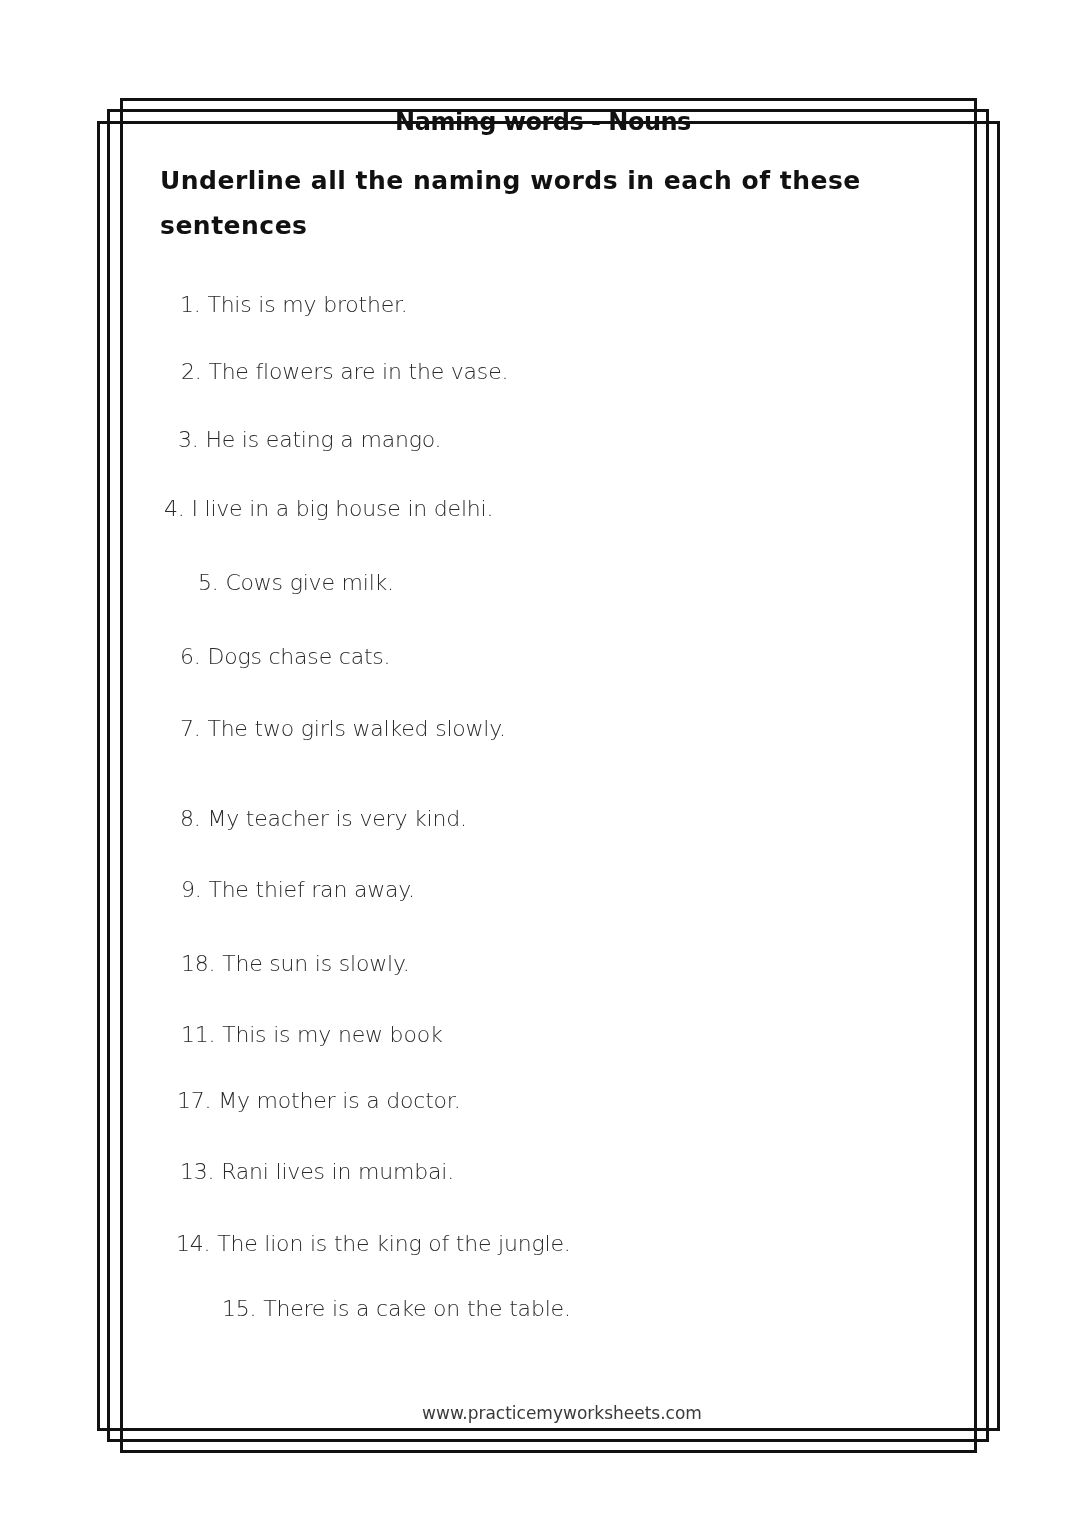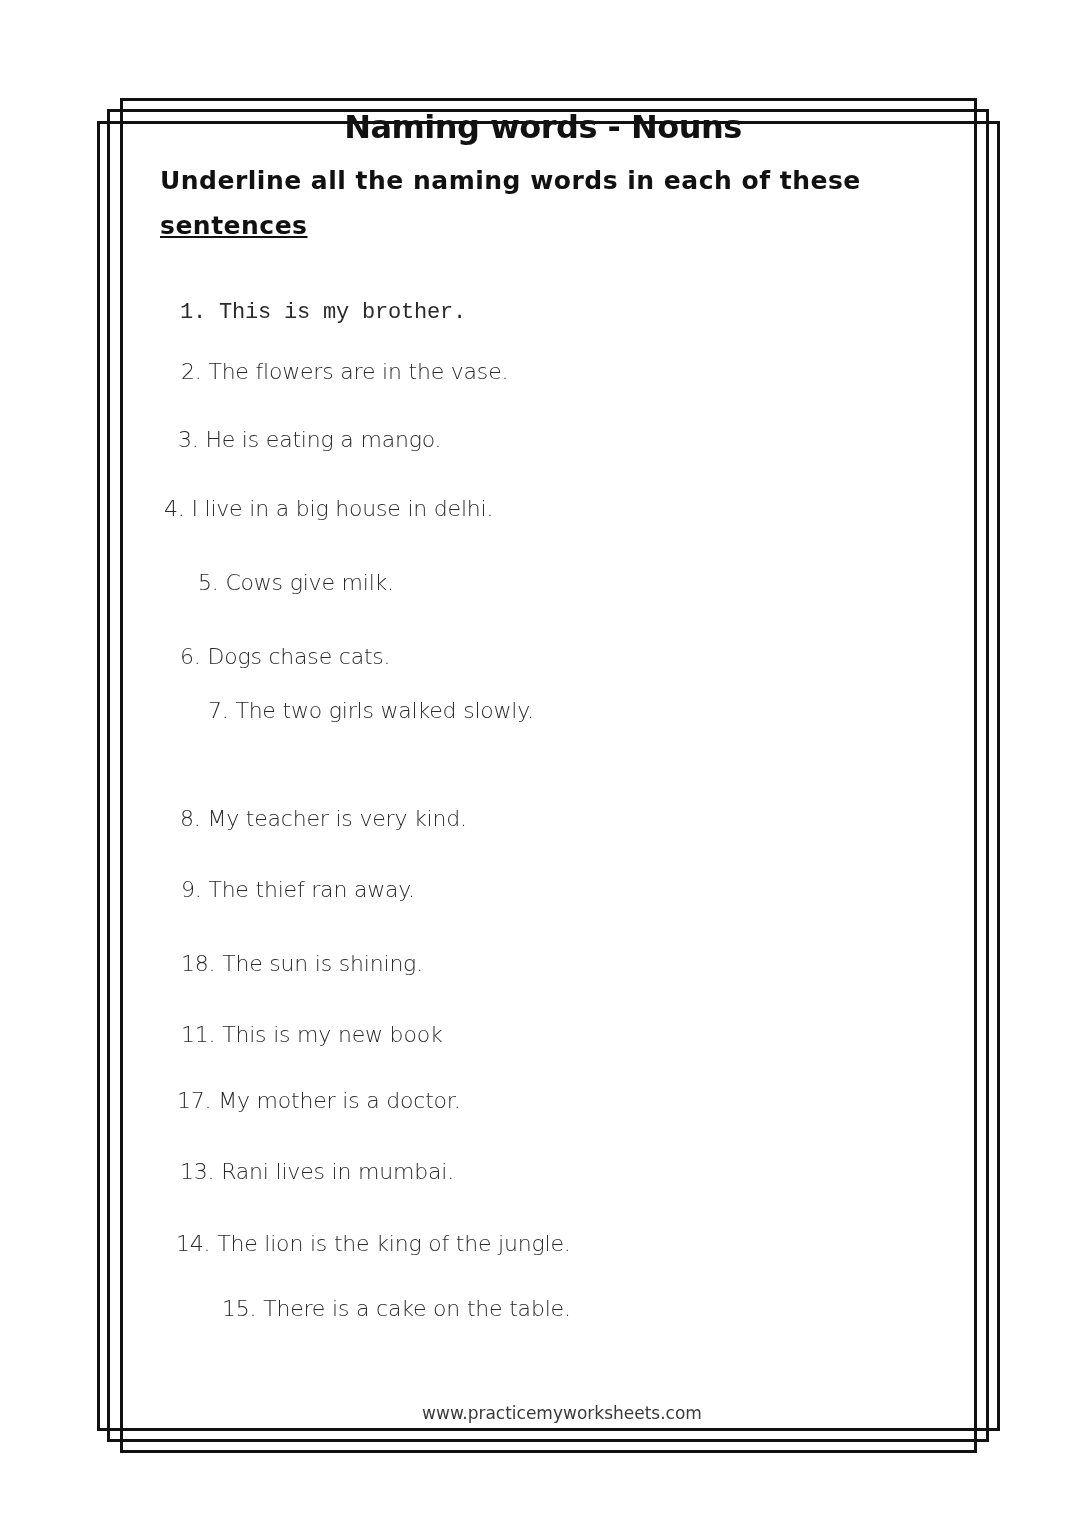--- a/index.html
+++ b/index.html
@@ -1,49 +1,49 @@
 <!DOCTYPE html>
 <html><head>
 <meta charset="utf-8">
 <style>
   html, body { margin: 0; padding: 0; background: #ffffff; }
   body { width: 1086px; height: 1536px; position: relative; overflow: hidden; font-family: "Liberation Sans", sans-serif; color: #1a1a1a; }
   .frame { position: absolute; border: 3px solid #111111; box-sizing: border-box; }
   #frame-a { left: 107px; top: 109px; width: 882px; height: 1333px; }
   #frame-b { left: 97px; top: 121px; width: 903px; height: 1310px; }
   #frame-c { left: 120px; top: 98px; width: 857px; height: 1355px; }
-  .title { position: absolute; left: 0; width: 1086px; top: 108px; text-align: center; font-family: "DejaVu Sans", sans-serif; font-weight: bold; font-size: 32px; color: #111; letter-spacing: -0.5px; }
+  .title { position: absolute; left: 0; width: 1086px; top: 108px; text-align: center; font-family: "DejaVu Sans", sans-serif; font-weight: bold; font-size: 24px; color: #111; letter-spacing: -0.5px; }
   .subtitle { position: absolute; left: 160px; width: 750px; text-align: left; font-family: "DejaVu Sans", sans-serif; font-weight: bold; font-size: 25px; color: #111; letter-spacing: 0.5px; }
   #subtitle-1 { top: 166px; }
-  #subtitle-2 { top: 211px; text-decoration: underline; }
+  #subtitle-2 { top: 211px; }
   .item { position: absolute; font-family: "DejaVu Sans", sans-serif; font-size: 22px; color: #2a2a2a; white-space: nowrap; font-weight: 300; letter-spacing: -0.2px; }
   .footer { position: absolute; top: 1403px; left: 0; width: 1124px; text-align: center; font-family: "DejaVu Sans", sans-serif; font-size: 17px; color: #3a3a3a; }
 </style>
 </head>
 <body>
 
 <div class="frame" id="frame-b"></div>
 <div class="frame" id="frame-c"></div>
 <div class="frame" id="frame-a"></div>
 
 <div class="title">Naming words - Nouns</div>
 <div class="subtitle" id="subtitle-1">Underline all the naming words in each of these</div>
 <div class="subtitle" id="subtitle-2">sentences</div>
 
 <div>
-  <div class="item" style="left:180px; top:300px;font-family:Liberation Mono, monospace;"><span>1.</span> <span>This is my brother.</span></div>
+  <div class="item" style="left:180px; top:292px;"><span>1.</span> <span>This is my brother.</span></div>
   <div class="item" style="left:181px; top:359px;"><span>2.</span> <span>The flowers are in the vase.</span></div>
   <div class="item" style="left:178px; top:427px;"><span>3.</span> <span>He is eating a mango.</span></div>
   <div class="item" style="left:164px; top:496px;"><span>4.</span> <span>I live in a big house in delhi.</span></div>
   <div class="item" style="left:198px; top:570px;"><span>5.</span> <span>Cows give milk.</span></div>
   <div class="item" style="left:180px; top:644px;"><span>6.</span> <span>Dogs chase cats.</span></div>
-  <div class="item" style="left:180px; top:698px;margin-left:28px;"><span>7.</span> <span>The two girls walked slowly.</span></div>
+  <div class="item" style="left:180px; top:716px;"><span>7.</span> <span>The two girls walked slowly.</span></div>
   <div class="item" style="left:180px; top:806px;"><span>8.</span> <span>My teacher is very kind.</span></div>
   <div class="item" style="left:181px; top:877px;"><span>9.</span> <span>The thief ran away.</span></div>
-  <div class="item" style="left:181px; top:951px;"><span>18.</span> <span>The sun is shining.</span></div>
+  <div class="item" style="left:181px; top:951px;"><span>18.</span> <span>The sun is slowly.</span></div>
   <div class="item" style="left:181px; top:1022px;"><span>11.</span> <span>This is my new book</span></div>
   <div class="item" style="left:177px; top:1088px;"><span>17.</span> <span>My mother is a doctor.</span></div>
   <div class="item" style="left:180px; top:1159px;"><span>13.</span> <span>Rani lives in mumbai.</span></div>
   <div class="item" style="left:176px; top:1231px;"><span>14.</span> <span>The lion is the king of the jungle.</span></div>
   <div class="item" style="left:182px; top:1296px;margin-left:40px;"><span>15.</span> <span>There is a cake on the table.</span></div>
 </div>
 
 <div class="footer">www.practicemyworksheets.com</div>
 
 </body></html>

